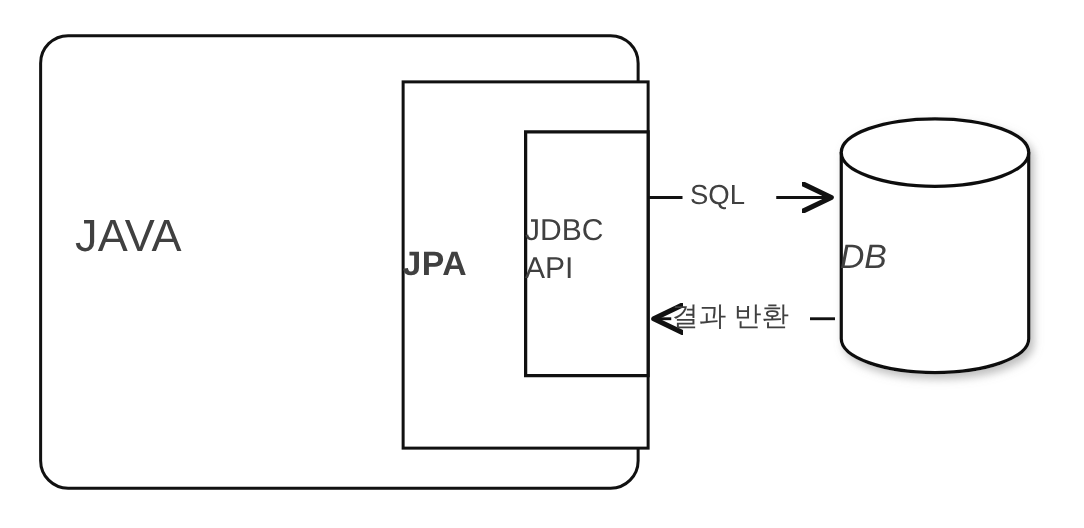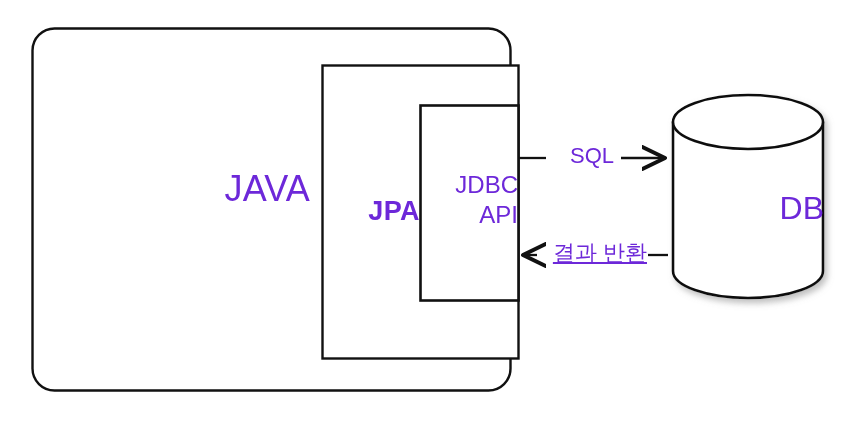--- a/index.html
+++ b/index.html
@@ -19,24 +19,24 @@
   }
   #diagram-svg {
     position: absolute;
     left: 0;
     top: 0;
     width: 867px;
     height: 422px;
   }
   .lbl {
     position: absolute;
-    color: #6d28d9;
+    color: #404040;
     white-space: nowrap;
     line-height: 1.18;
-    text-align: right;
+    text-align: left;
     user-select: none;
   }
   #java-app-label {
     left: 60px;
     top: 168px;
     width: 250px;
     font-size: 36px;
     font-weight: 400;
     letter-spacing: 0.2px;
   }
@@ -57,37 +57,37 @@
     top: 170px;
     width: 98px;
     font-size: 24px;
     font-weight: 400;
     line-height: 1.25;
   }
   #db-label {
     left: 672px;
     top: 190px;
     width: 152px;
-    font-size: 32px;
+    font-size: 27px;
     font-weight: 400;
+    font-style: italic;
   }
   #sql-label {
     left: 552px;
     top: 143px;
     width: 62px;
     font-size: 22px;
     font-weight: 400;
   }
   #result-label {
     left: 537px;
     top: 240px;
     width: 110px;
     font-size: 22px;
     font-weight: 400;
-    text-decoration: underline;
   }
 </style>
 </head>
 <body>
 
 <div id="canvas">
 
   <svg id="diagram-svg" viewBox="0 0 867 422" xmlns="http://www.w3.org/2000/svg">
     <defs>
       <filter id="softshadow" x="-25%" y="-25%" width="160%" height="160%">

